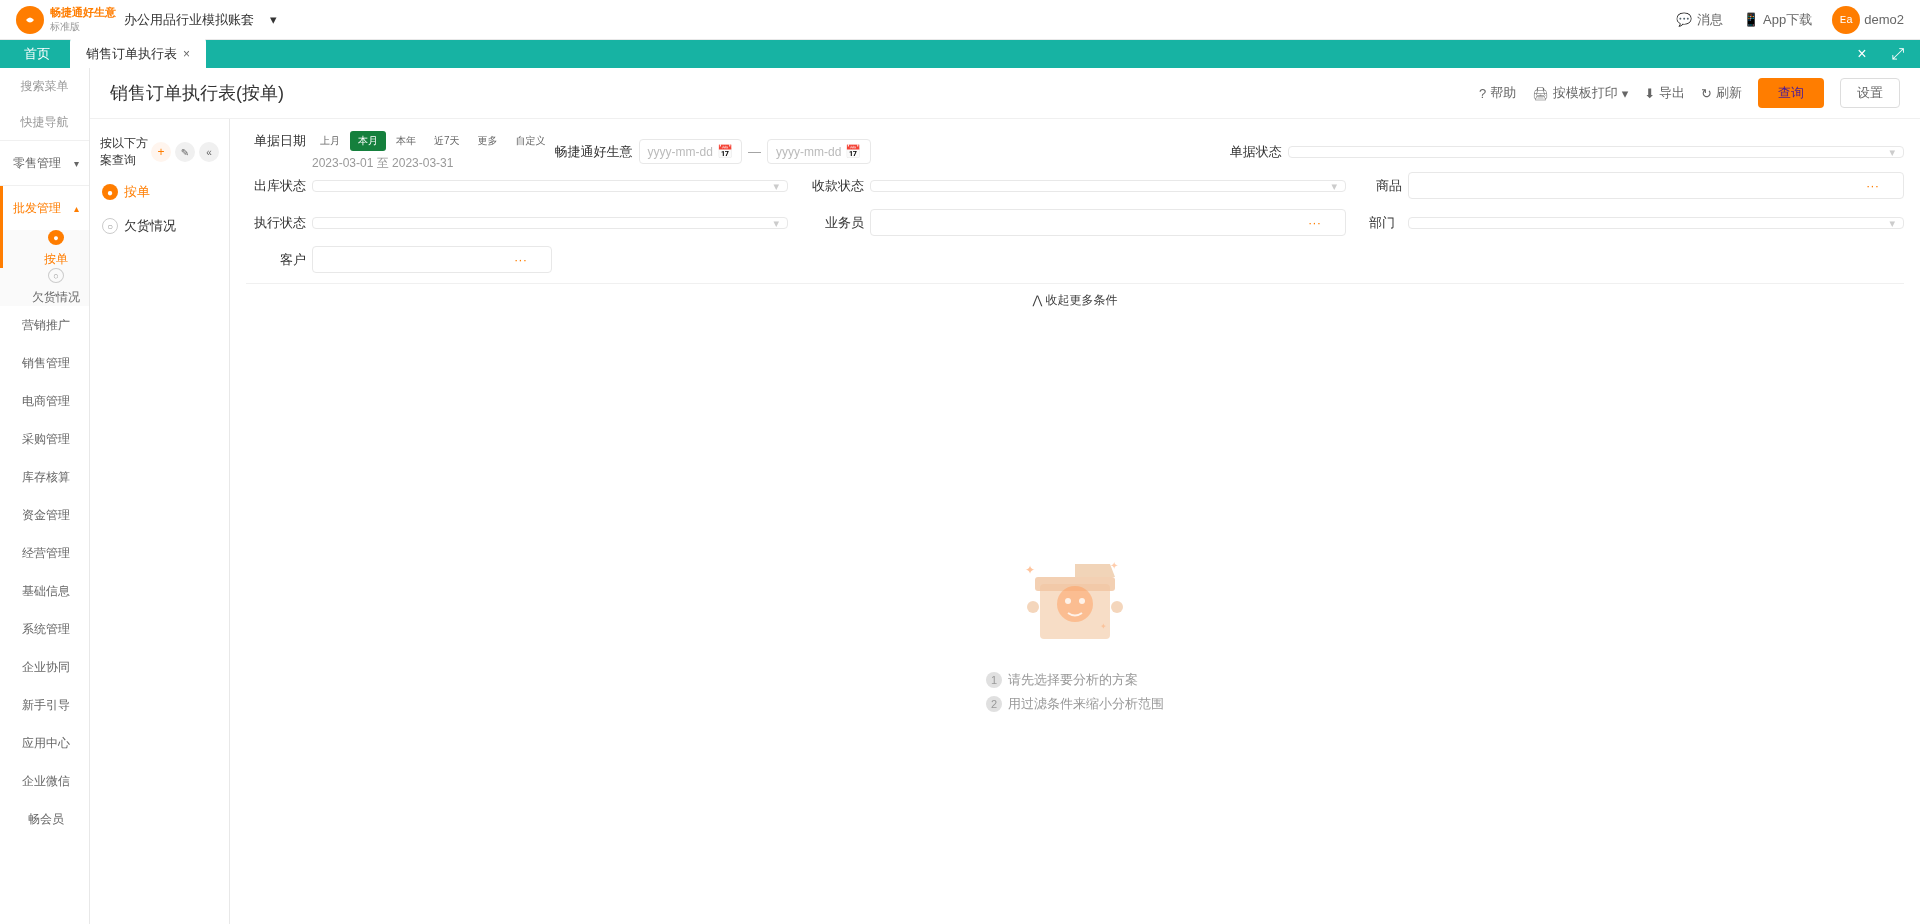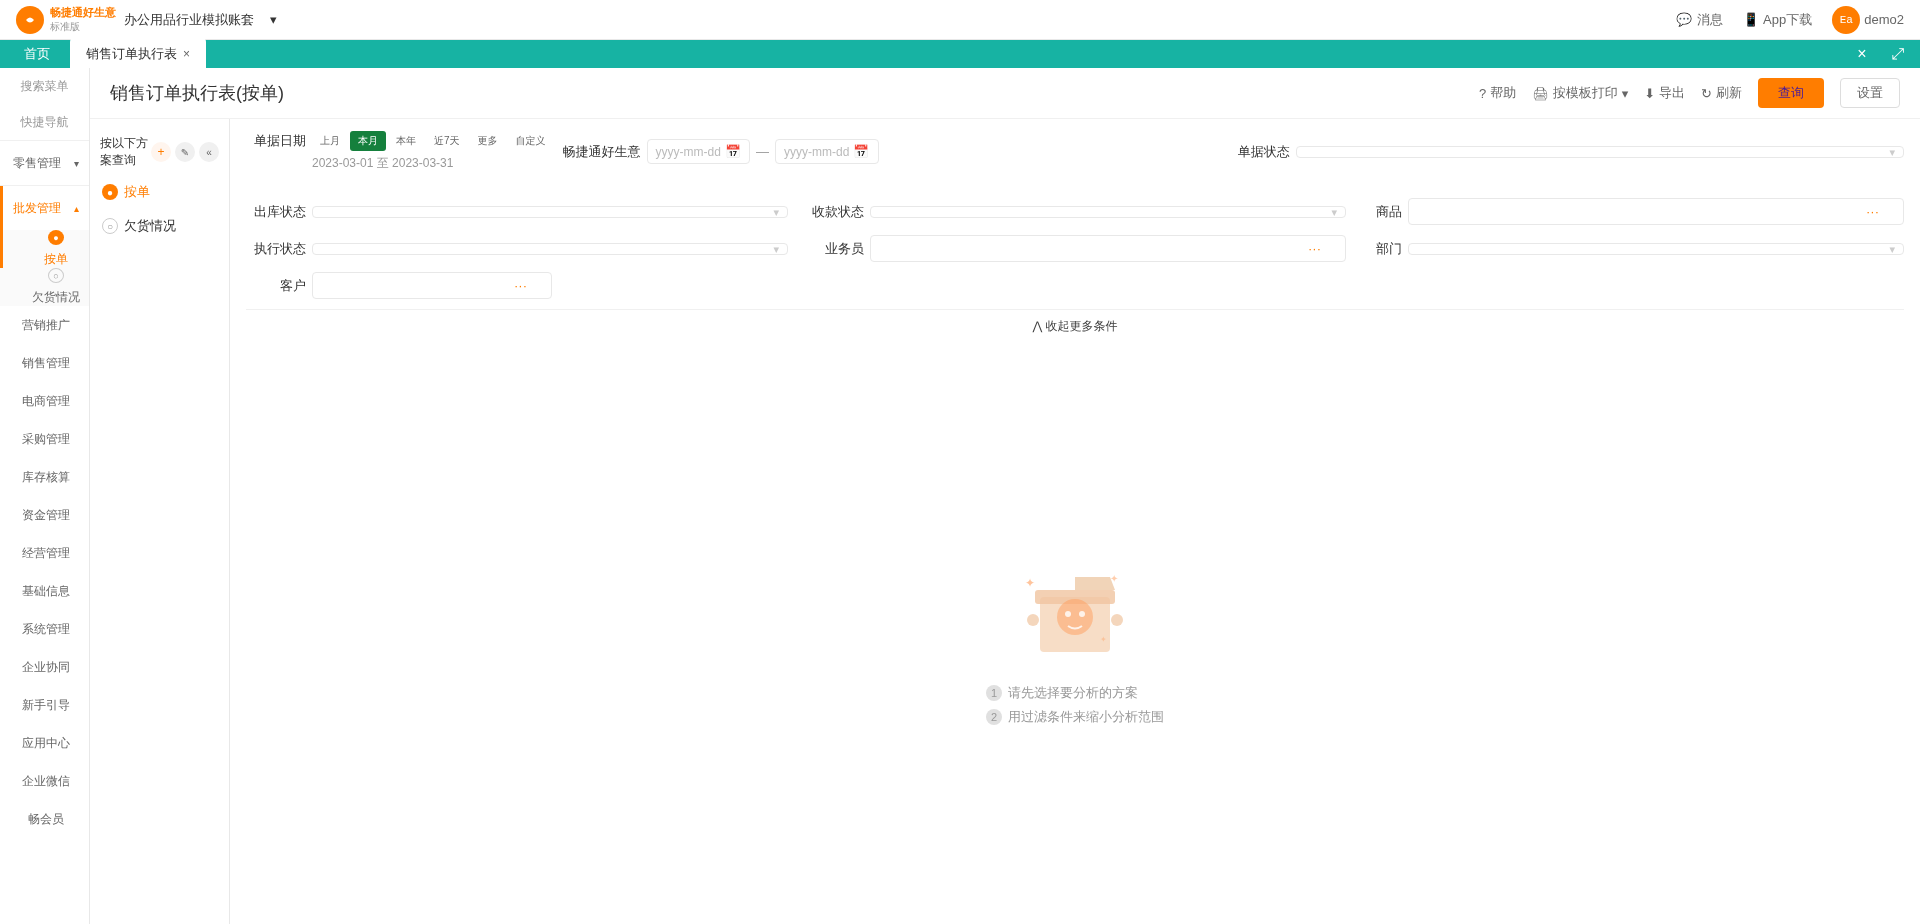--- a/index.html
+++ b/index.html
@@ -543,21 +543,21 @@
         <div class="scheme-item">
           <div class="scheme-dot-outline">○</div>
           <span>欠货情况</span>
         </div>
       </div>
 
       <div class="right-content">
 
         <div style="background:#fff;padding:12px 16px 0;flex-shrink:0;">
 
-          <div style="display:flex;align-items:center;gap:9px;margin-bottom:26px;">
+          <div style="display:flex;align-items:center;gap:1px;margin-bottom:0;">
 
             <div style="display:flex;align-items:flex-start;flex-direction:column;gap:4px;">
               <div style="display:flex;align-items:center;gap:6px;">
                 <span style="font-size:13px;color:#333;min-width:60px;text-align:right;">单据日期</span>
                 <div class="period-group">
                   <span class="period-tag">上月</span>
                   <span class="period-tag active">本月</span>
                   <span class="period-tag">本年</span>
                   <span class="period-tag">近7天</span>
                   <span class="period-tag">更多</span>
@@ -617,21 +617,21 @@
                 <span style="position:absolute;right:8px;top:50%;transform:translateY(-50%);color:#ccc;font-size:11px;">▾</span>
               </div>
             </div>
             <div style="display:flex;align-items:center;gap:6px;flex:1;">
               <span style="font-size:13px;color:#333;min-width:60px;text-align:right;">业务员</span>
               <div style="flex:1;position:relative;border:1px solid #e8e8e8;border-radius:4px;padding:5px 24px 5px 10px;cursor:pointer;background:#fff;display:flex;justify-content:flex-end;">
                 <span style="color:#ff7d00;font-size:13px;">···</span>
               </div>
             </div>
             <div style="display:flex;align-items:center;gap:6px;flex:1;">
-              <span style="font-size:13px;color:#333;min-width:40px;text-align:right;font-family:Liberation Mono, monospace;">部门</span>
+              <span style="font-size:13px;color:#333;min-width:40px;text-align:center;font-family:Liberation Mono, monospace;">部门</span>
               <div style="flex:1;position:relative;border:1px solid #e8e8e8;border-radius:4px;padding:5px 24px 5px 10px;cursor:pointer;background:#fff;">
                 <span style="position:absolute;right:8px;top:50%;transform:translateY(-50%);color:#ccc;font-size:11px;">▾</span>
               </div>
             </div>
           </div>
 
           <div style="display:flex;align-items:center;gap:16px;margin-bottom:10px;">
             <div style="display:flex;align-items:center;gap:6px;">
               <span style="font-size:13px;color:#333;min-width:60px;text-align:right;">客户</span>
               <div style="width:240px;position:relative;border:1px solid #e8e8e8;border-radius:4px;padding:5px 24px 5px 10px;cursor:pointer;background:#fff;display:flex;justify-content:flex-end;">

